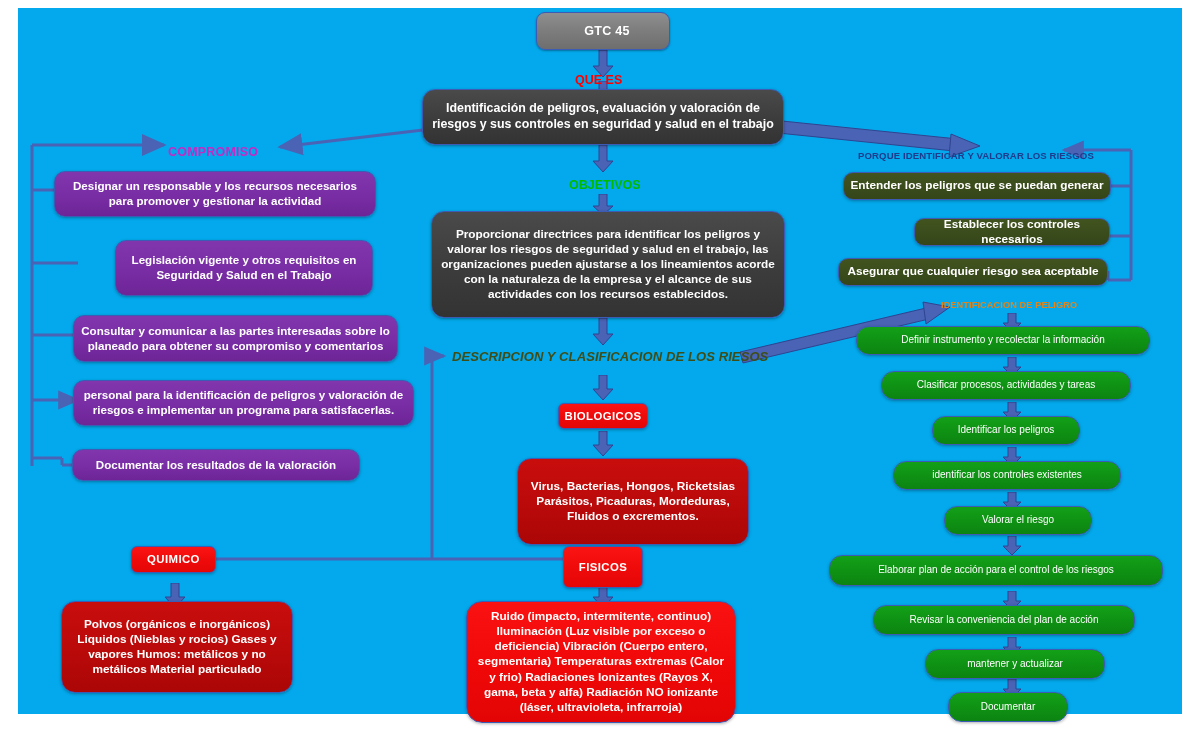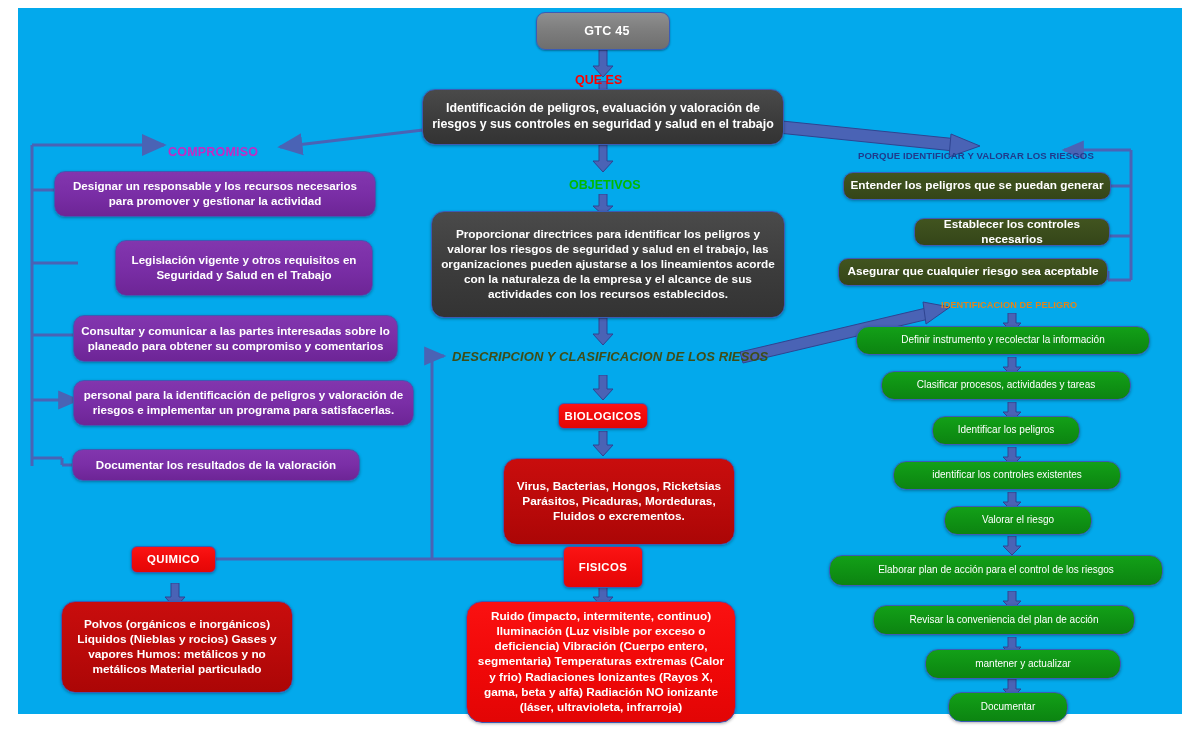--- a/index.html
+++ b/index.html
@@ -250,21 +250,21 @@
     <div class="node n-dark" style="left:413px;top:203px;width:354px;height:107px;font-size:11.8px;">
       <span>Proporcionar directrices para identificar los peligros y valorar los riesgos de seguridad y salud en el trabajo, las organizaciones pueden ajustarse a los lineamientos acorde con la naturaleza de la empresa y el alcance de sus actividades con los recursos establecidos.</span>
     </div>
 
     <div class="lbl lbl-olive" style="left:434px;top:341px;">DESCRIPCION Y CLASIFICACION DE LOS RIESOS</div>
 
     <div class="node n-red" style="left:540px;top:395px;width:90px;height:26px;">
       <span>BIOLOGICOS</span>
     </div>
 
-    <div class="node n-darkred" style="left:485px;top:450px;width:232px;height:87px;">
+    <div class="node n-darkred" style="left:499px;top:450px;width:232px;height:87px;">
       <span>Virus, Bacterias, Hongos, Ricketsias Parásitos, Picaduras, Mordeduras, Fluidos o excrementos.</span>
     </div>
 
     <div class="node n-red" style="left:545px;top:538px;width:80px;height:42px;">
       <span>FISICOS</span>
     </div>
 
     <div class="node n-brightred" style="left:448px;top:593px;width:270px;height:122px;align-items:center;">
       <span>Ruido (impacto, intermitente, continuo) Iluminación (Luz visible por exceso o deficiencia) Vibración (Cuerpo entero, segmentaria) Temperaturas extremas (Calor y frio) Radiaciones Ionizantes (Rayos X, gama, beta y alfa) Radiación NO ionizante (láser, ultravioleta, infrarroja)</span>
     </div>
@@ -336,21 +336,21 @@
     </div>
 
     <div class="node n-green" style="left:811px;top:547px;width:334px;height:31px;">
       <span>Elaborar plan de acción para el control de los riesgos</span>
     </div>
 
     <div class="node n-green" style="left:855px;top:597px;width:262px;height:30px;">
       <span>Revisar la conveniencia del plan de acción</span>
     </div>
 
-    <div class="node n-green" style="left:907px;top:641px;width:196px;height:30px;">
+    <div class="node n-green" style="left:907px;top:641px;width:180px;height:30px;">
       <span>mantener y actualizar</span>
     </div>
 
     <div class="node n-green" style="left:930px;top:684px;width:120px;height:30px;">
       <span>Documentar</span>
     </div>
 
   </div>
 </div>
 

